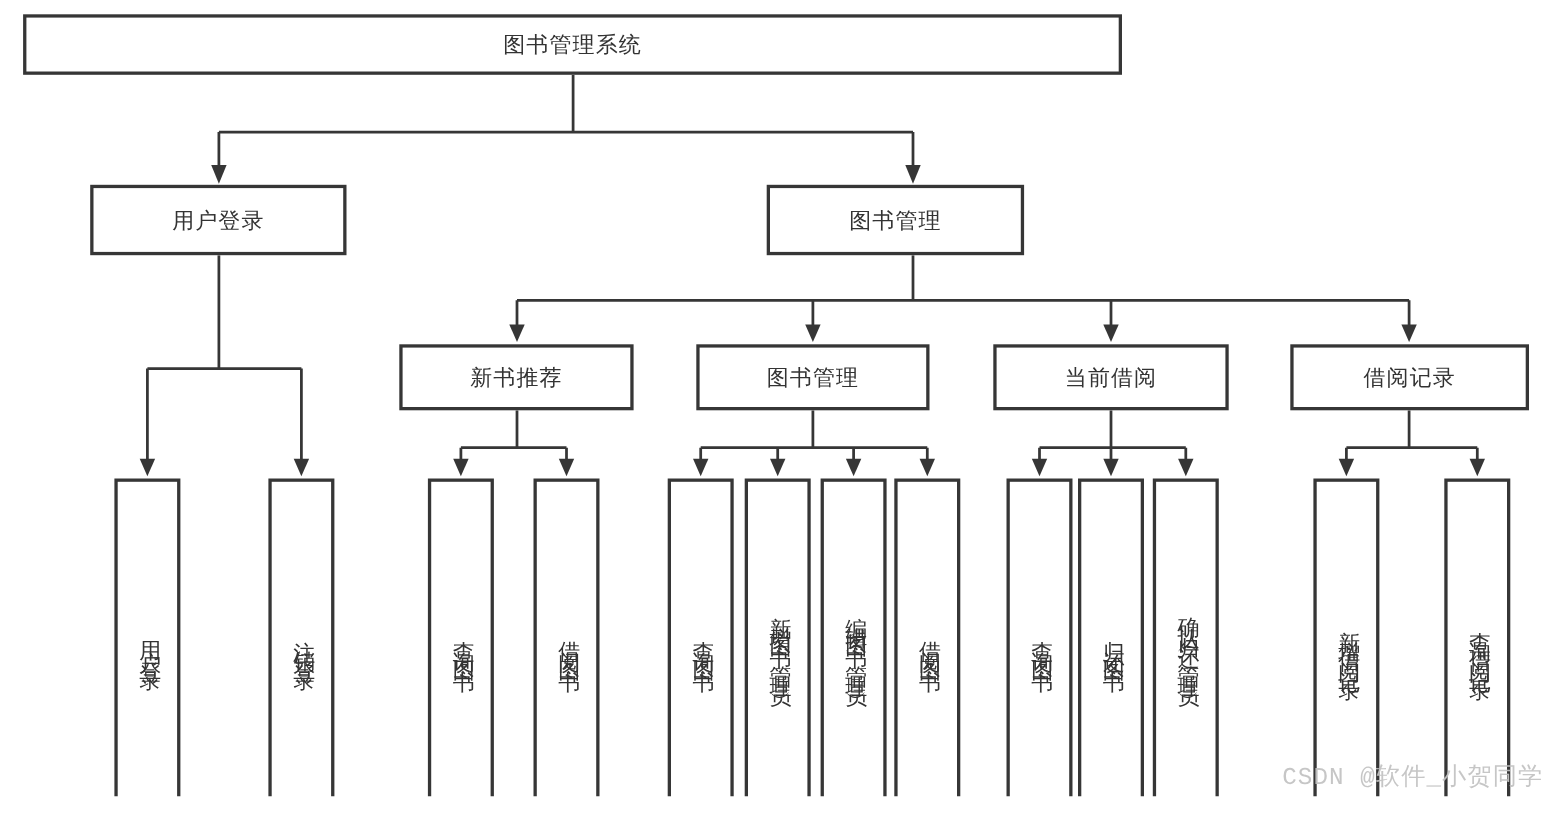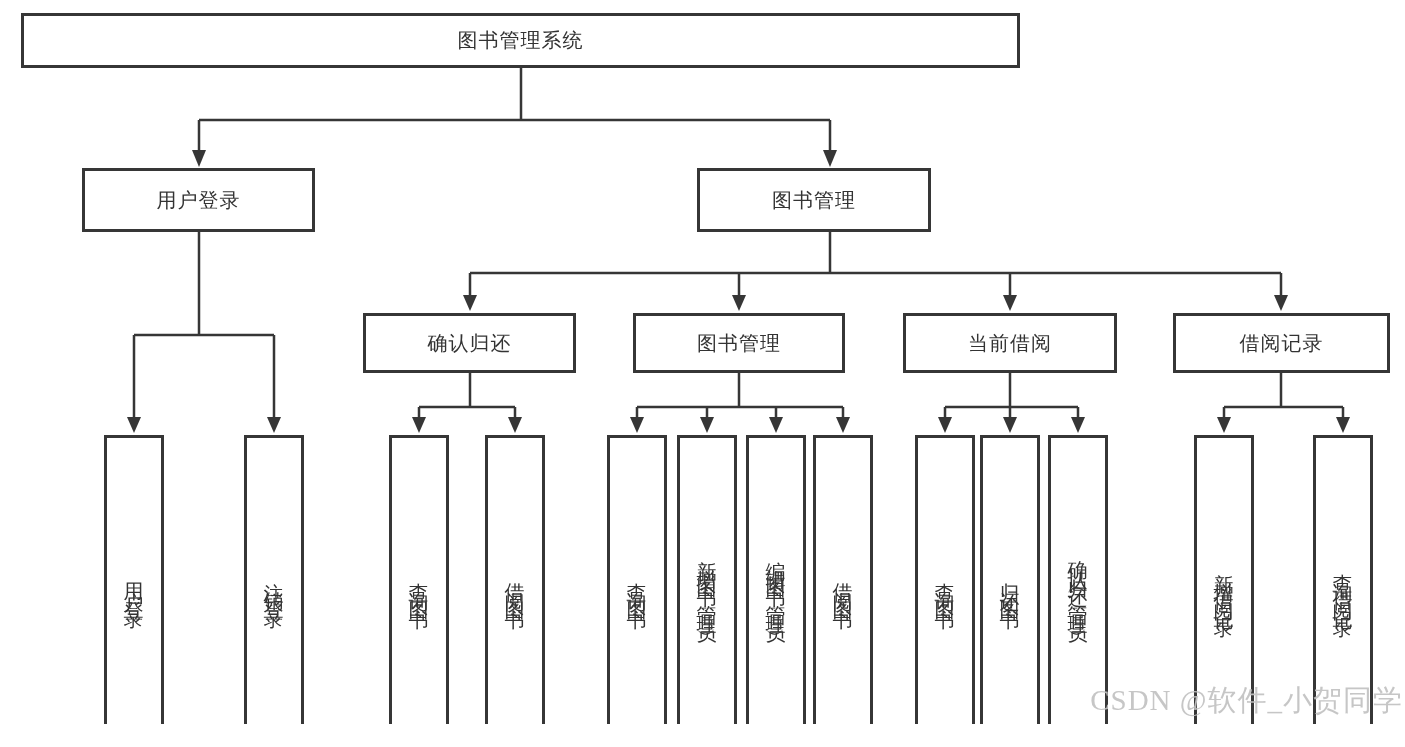--- a/index.html
+++ b/index.html
@@ -4,39 +4,39 @@
 <style>
   :root{
     --line:#363636;
     --text:#333333;
     --box-bg:#ffffff;
     --wm:#c2c2c2;
   }
   html,body{margin:0;padding:0;background:#ffffff;}
   #canvas{
     position:relative;width:1405px;height:724px;background:var(--box-bg);
-    font-family:Liberation Serif, serif;
+    font-family:Liberation Mono, monospace;
     overflow:hidden;
     text-align:center;
   }
   .node{
     position:absolute;box-sizing:border-box;
     border:3px solid var(--line);background:var(--box-bg);
     display:flex;align-items:center;justify-content:center;
     color:var(--text);font-size:20px;letter-spacing:1px;
   }
   .node.v span{
     writing-mode:vertical-rl;text-orientation:mixed;
     letter-spacing:9px;line-height:1;white-space:nowrap;
   }
   #wires{position:absolute;left:0;top:0;z-index:1;}
   .node{z-index:2;}
   #watermark{
     position:absolute;right:2px;bottom:3px;z-index:5;
-    font-size:29px;color:var(--wm);letter-spacing:1px;opacity:.92;
+    font-size:22px;color:var(--wm);letter-spacing:1px;opacity:.92;
   }
 </style>
 </head>
 <body>
 
 <div id="canvas">
 
   <svg id="wires" width="1405" height="747" viewBox="0 0 1405 747">
     <g stroke="#363636" stroke-width="2.5" fill="none">
 
@@ -82,21 +82,21 @@
   </div>
 
   <div class="node" style="left:82px;top:168px;width:233px;height:64px">
     <span>用户登录</span>
   </div>
   <div class="node" style="left:697px;top:168px;width:234px;height:64px">
     <span>图书管理</span>
   </div>
 
   <div class="node" style="left:363px;top:313px;width:213px;height:60px">
-    <span>确认归还</span>
+    <span>新书推荐</span>
   </div>
   <div class="node" style="left:633px;top:313px;width:212px;height:60px">
     <span>图书管理</span>
   </div>
   <div class="node" style="left:1173px;top:313px;width:217px;height:60px">
     <span>借阅记录</span>
   </div>
   <div class="node" style="left:903px;top:313px;width:214px;height:60px">
     <span>当前借阅</span>
   </div>

